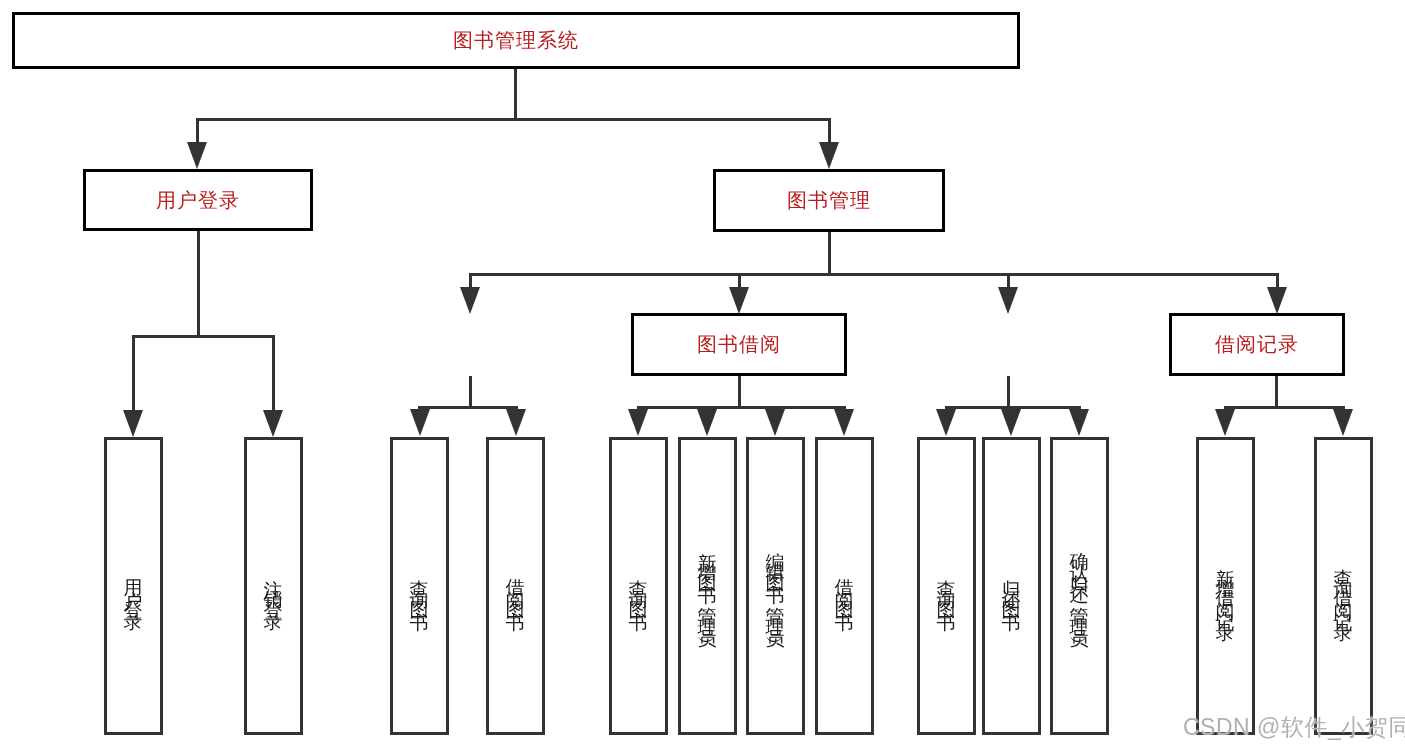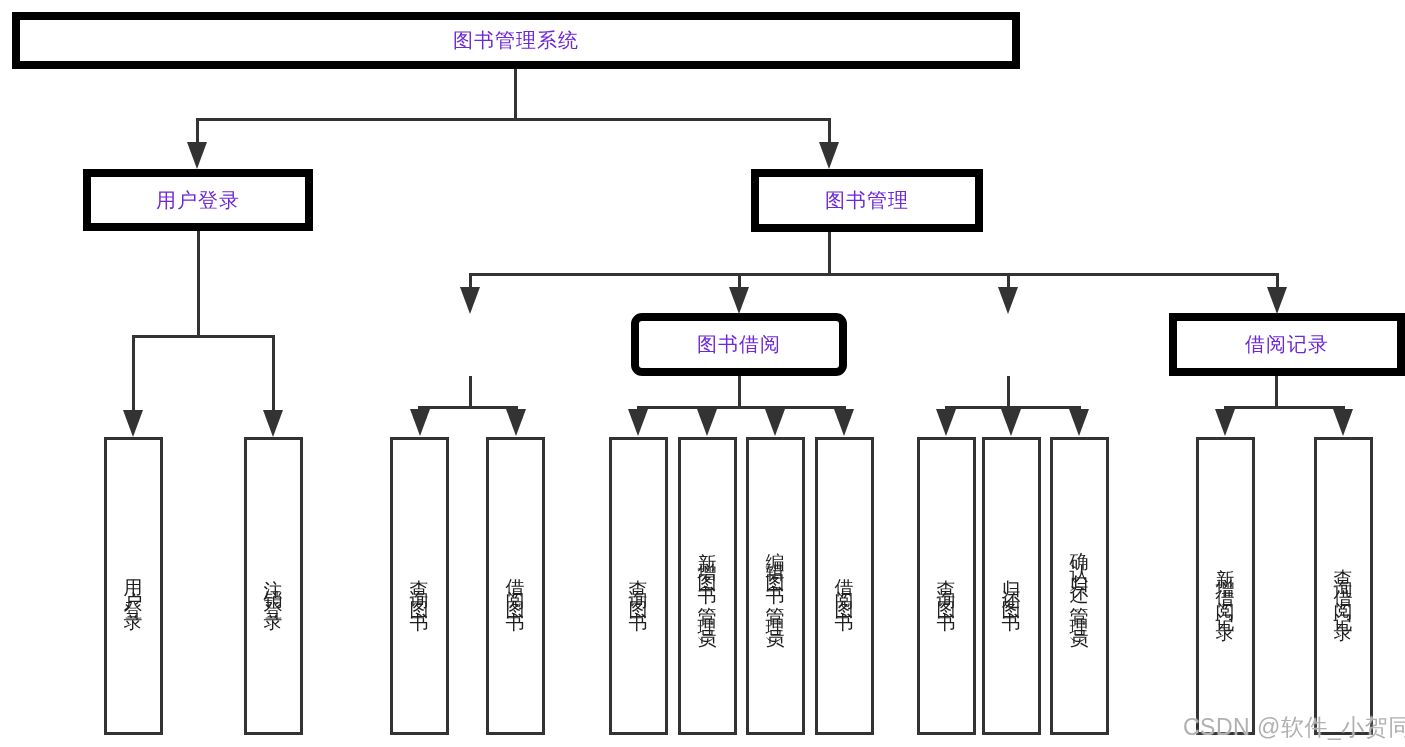--- a/index.html
+++ b/index.html
@@ -2,21 +2,21 @@
 <html><head>
 <meta charset="utf-8">
 <style>
   html,body{margin:0;padding:0;background:#ffffff;}
   .canvas{
     position:relative;width:1405px;height:747px;background:#ffffff;
     font-family:"Liberation Sans","DejaVu Sans",sans-serif;overflow:hidden;
   }
   .node{
     position:absolute;box-sizing:border-box;background:#ffffff;
-    border:8px solid #000000;color:#6d28d9;
+    border:3px solid #000000;color:#b91c1c;
     display:flex;align-items:center;justify-content:center;
     font-size:20px;letter-spacing:1px;z-index:2;
   }
   .vnode{
     position:absolute;box-sizing:border-box;background:#ffffff;
     border:3px solid #333333;color:#1f1f1f;
     display:flex;align-items:center;justify-content:center;z-index:2;
   }
   .vnode .vlabel{
     writing-mode:vertical-rl;text-orientation:mixed;
@@ -44,35 +44,35 @@
   <div class="node" style="left:12px;top:12px;width:1008px;height:57px;">图书管理系统</div>
 
   <div class="vline" style="left:514px;top:69px;height:49px;"></div>
   <div class="hline" style="left:197px;top:118px;width:634px;"></div>
   <div class="vline" style="left:196px;top:118px;height:28px;"></div>
   <div class="arrow" style="left:187px;top:142px;"></div>
   <div class="vline" style="left:828px;top:118px;height:28px;"></div>
   <div class="arrow" style="left:819px;top:142px;"></div>
 
   <div class="node" style="left:83px;top:169px;width:230px;height:62px;">用户登录</div>
-  <div class="node" style="left:713px;top:169px;width:232px;height:63px;margin-left:38px;">图书管理</div>
+  <div class="node" style="left:713px;top:169px;width:232px;height:63px;">图书管理</div>
 
   <div class="vline" style="left:828px;top:232px;height:41px;"></div>
   <div class="hline" style="left:469px;top:273px;width:810px;"></div>
   <div class="vline" style="left:469px;top:273px;height:16px;"></div>
   <div class="arrow" style="left:460px;top:287px;"></div>
   <div class="vline" style="left:738px;top:273px;height:16px;"></div>
   <div class="arrow" style="left:729px;top:287px;"></div>
   <div class="vline" style="left:1007px;top:273px;height:16px;"></div>
   <div class="arrow" style="left:998px;top:287px;"></div>
   <div class="vline" style="left:1276px;top:273px;height:16px;"></div>
   <div class="arrow" style="left:1267px;top:287px;"></div>
 
-  <div class="node" style="left:631px;top:313px;width:216px;height:63px;border-radius:11px;">图书借阅</div>
-  <div class="node" style="left:1169px;top:313px;width:236px;height:63px;">借阅记录</div>
+  <div class="node" style="left:631px;top:313px;width:216px;height:63px;">图书借阅</div>
+  <div class="node" style="left:1169px;top:313px;width:176px;height:63px;">借阅记录</div>
 
   <div class="vline" style="left:197px;top:231px;height:104px;"></div>
   <div class="hline" style="left:132px;top:335px;width:143px;"></div>
   <div class="vline" style="left:132px;top:335px;height:76px;"></div>
   <div class="arrow" style="left:123px;top:410px;"></div>
   <div class="vline" style="left:272px;top:335px;height:76px;"></div>
   <div class="arrow" style="left:263px;top:410px;"></div>
 
   <div class="vline" style="left:469px;top:376px;height:30px;"></div>
   <div class="hline" style="left:418px;top:406px;width:100px;"></div>

